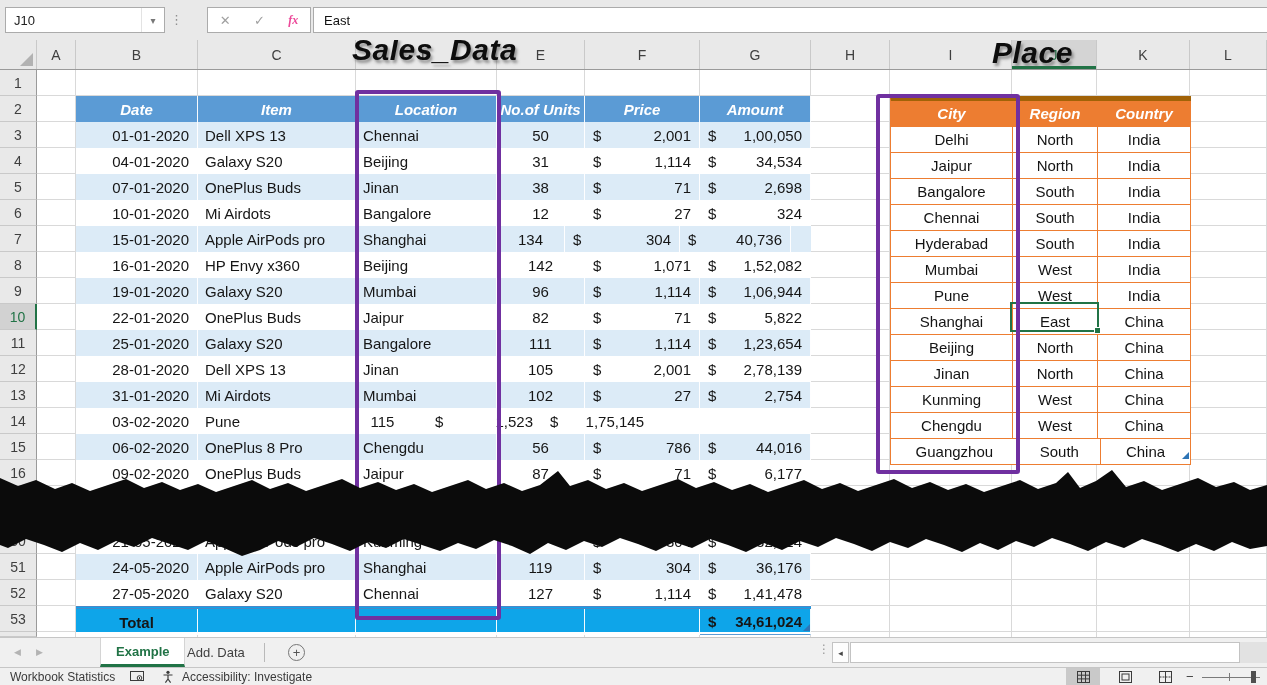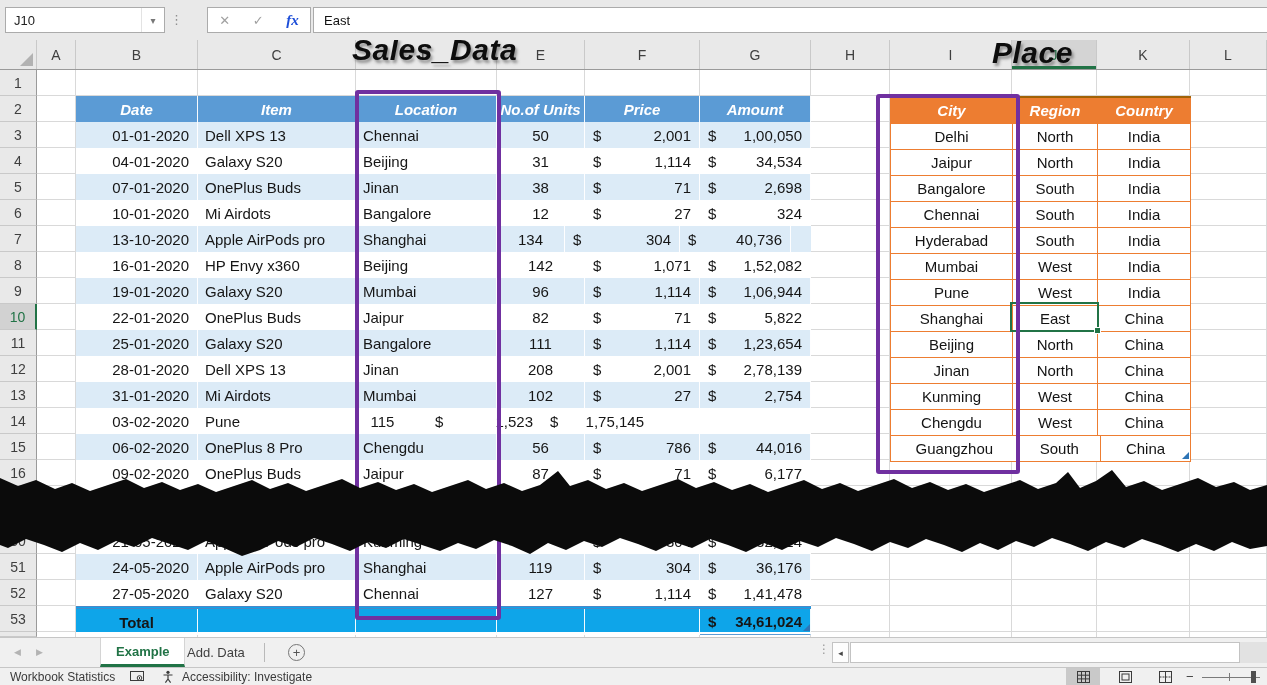--- a/index.html
+++ b/index.html
@@ -10,21 +10,21 @@
   .topbar{position:absolute;left:0;top:0;width:1267px;height:40px;background:#e9e9e9;z-index:10;}
   .namebox{position:absolute;left:5px;top:7px;width:160px;height:26px;background:#fff;border:1px solid #ababab;
            display:flex;align-items:center;font-size:13px;color:#222;box-sizing:border-box;}
   .namebox .nbtext{padding-left:8px;flex:1;}
   .namebox .dd{width:22px;text-align:center;color:#777;font-size:10px;border-left:1px solid #e3e3e3;align-self:stretch;display:flex;align-items:center;justify-content:center;}
   .dots{position:absolute;left:170px;top:12px;color:#8f8f8f;font-size:13px;line-height:16px;}
   .fxbox{position:absolute;left:207px;top:7px;width:104px;height:26px;background:#fff;border:1px solid #ababab;
          box-sizing:border-box;display:flex;align-items:center;justify-content:space-around;}
   .fxbox .xglyph{color:#a0a0a0;font-size:13px;}
   .fxbox .ckglyph{color:#a0a0a0;font-size:13px;}
-  .fxbox .fxglyph{color:#1d4ed8;font-size:15px;font-style:italic;font-family:"Liberation Serif",serif;font-weight:bold;}
+  .fxbox .fxglyph{color:#ec4899;font-size:12px;font-style:italic;font-family:"Liberation Serif",serif;font-weight:bold;}
   .formulabar{position:absolute;left:313px;top:7px;width:954px;height:26px;background:#fff;border:1px solid #ababab;border-right:none;
               box-sizing:border-box;display:flex;align-items:center;padding-left:10px;font-size:13px;color:#111;}
 
   
   .colhdrs{position:absolute;left:0;top:40px;width:1267px;height:30px;background:#e9e9e9;border-bottom:1px solid #9a9a9a;box-sizing:border-box;z-index:3;}
   .corner{position:absolute;left:0;top:0;width:37px;height:29px;border-right:1px solid #c9c9c9;box-sizing:border-box;}
   .corner::after{content:"";position:absolute;right:3px;bottom:3px;width:0;height:0;border-bottom:13px solid #b2b2b2;border-left:13px solid transparent;}
   .colhdr{position:absolute;top:0;height:29px;display:flex;align-items:center;justify-content:center;
           font-size:14px;color:#3f3f3f;border-right:1px solid #c9c9c9;box-sizing:border-box;}
   .colhdr.sel{background:#d4d4d4;color:#217346;box-shadow:inset 0 -3px 0 #217346;}
@@ -47,21 +47,21 @@
   .c-date{justify-content:flex-end;}
   .c-item,.c-loc{justify-content:flex-start;padding-left:7px;}
   .c-units{justify-content:center;}
   .c-money{justify-content:space-between;}
   .gap{height:42px;background:#fff;}
   .trow{background:#0ea5e9;border-top:3px double #4a86c8;font-weight:bold;}
   .trow .c-total{justify-content:center;font-weight:bold;}
   .trow .c-money{border-bottom:1px solid #5b9bd5;}
 
   
-  .ptable{position:absolute;left:890px;top:96px;width:300px;z-index:2;border-top:2px solid #a16207;border-left:1px solid #ed7d31;box-sizing:content-box;}
+  .ptable{position:absolute;left:890px;top:96px;width:300px;z-index:2;border-top:5px solid #a16207;border-left:1px solid #ed7d31;box-sizing:content-box;}
   .prow{display:flex;height:26px;box-sizing:border-box;}
   .pc{box-sizing:border-box;height:26px;display:flex;align-items:center;justify-content:center;font-size:15px;color:#141414;
       background:#fff;border-right:1px solid #ed7d31;border-bottom:1px solid #ed7d31;overflow:hidden;white-space:nowrap;}
   .phdr .pc{background:#ed7d31;color:#fff;font-weight:bold;font-style:italic;}
 
   
   .hl-rect{position:absolute;border:4px solid #7030a0;border-radius:3px;box-sizing:border-box;z-index:5;pointer-events:none;}
   .biglabel{position:absolute;z-index:7;font-size:30px;font-style:italic;font-weight:bold;color:#0d0d0d;letter-spacing:.5px;
             text-shadow:2px 3px 3px rgba(90,90,90,.6);white-space:nowrap;}
 
@@ -325,21 +325,21 @@
         <div class="mc c-money" style="width: 115px; font-weight: normal;">
           <span>$</span>
           <span>27</span>
         </div>
         <div class="mc c-money" style="width: 111px; font-weight: normal;">
           <span>$</span>
           <span>324</span>
         </div>
       </div>
       <div class="mrow band">
-        <div class="mc c-date" style="width: 122px;">13-10-2020</div>
+        <div class="mc c-date" style="width: 122px;">15-01-2020</div>
         <div class="mc c-item" style="width: 158px;">Apple AirPods pro</div>
         <div class="mc c-loc" style="width: 141px;">Shanghai</div>
         <div class="mc c-units" style="width: 68px;">134</div>
         <div class="mc c-money" style="width: 115px; font-weight: normal;">
           <span>$</span>
           <span>304</span>
         </div>
         <div class="mc c-money" style="width: 111px; font-weight: normal;">
           <span>$</span>
           <span>40,736</span>
@@ -398,21 +398,21 @@
         </div>
         <div class="mc c-money" style="width: 111px; font-weight: normal;">
           <span>$</span>
           <span>1,23,654</span>
         </div>
       </div>
       <div class="mrow">
         <div class="mc c-date" style="width: 122px;">28-01-2020</div>
         <div class="mc c-item" style="width: 158px;">Dell XPS 13</div>
         <div class="mc c-loc" style="width: 141px;">Jinan</div>
-        <div class="mc c-units" style="width: 88px;">208</div>
+        <div class="mc c-units" style="width: 88px;">105</div>
         <div class="mc c-money" style="width: 115px; font-weight: normal;">
           <span>$</span>
           <span>2,001</span>
         </div>
         <div class="mc c-money" style="width: 111px; font-weight: normal;">
           <span>$</span>
           <span>2,78,139</span>
         </div>
       </div>
       <div class="mrow band">

